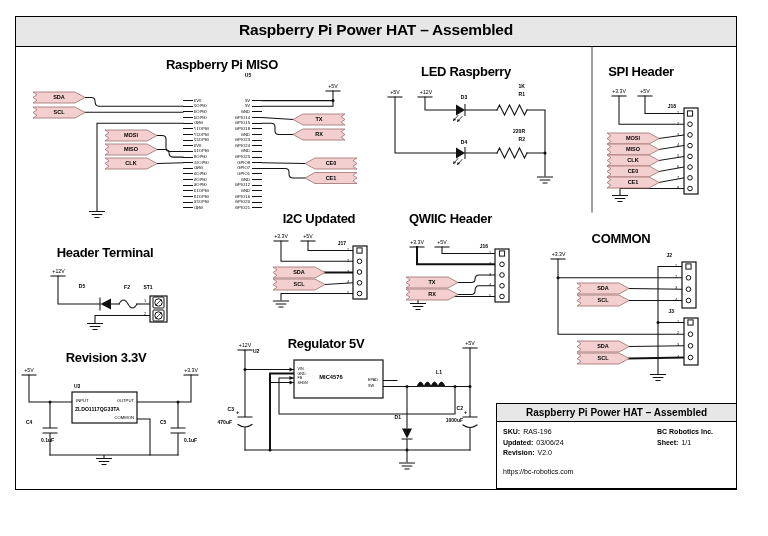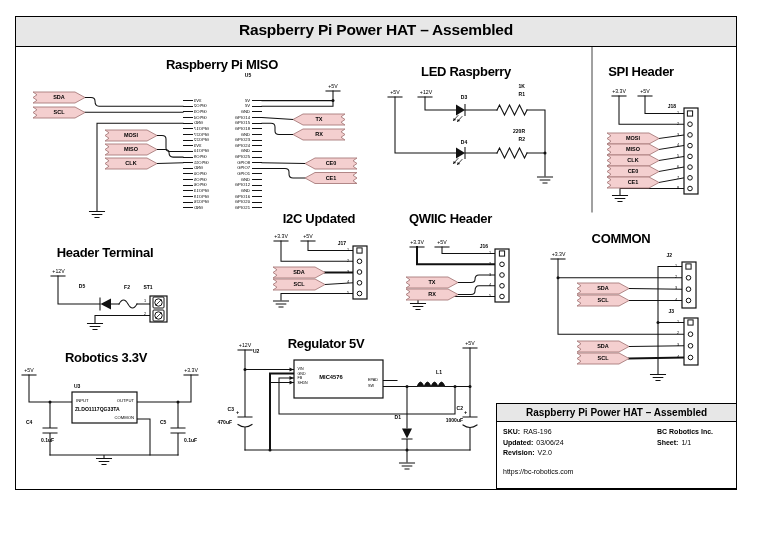--- a/index.html
+++ b/index.html
@@ -418,21 +418,21 @@
 <div class="t flg" style="left:577px;top:353px">SCL</div>
 
 <div class="t sect" style="left:55px;top:245px;width:100px">Header Terminal</div>
 <div class="t pw" style="left:48px;top:268px;width:21px">+12V</div>
 <div class="t lbl" style="left:74px;top:283px;width:16px;text-align:center">D5</div>
 <div class="t lbl" style="left:120px;top:284px;width:14px;text-align:center">F2</div>
 <div class="t lbl" style="left:138px;top:284px;width:20px;text-align:center">ST1</div>
 <div class="t tiny" style="left:144px;top:298.5px;width:6px">1</div>
 <div class="t tiny" style="left:144px;top:311.5px;width:6px">2</div>
 
-<div class="t sect" style="left:46px;top:350px;width:120px">Robotics 3.3V</div>
+<div class="t sect" style="left:46px;top:350px;width:120px">Revision 3.3V</div>
 <div class="t pw" style="left:19px;top:367px;width:20px">+5V</div>
 <div class="t pw" style="left:179px;top:367px;width:24px">+3.3V</div>
 <div class="t lbl" style="left:74px;top:383px;width:14px">U3</div>
 <div class="t" style="left:76px;top:398px;font-size:4.2px">INPUT</div>
 <div class="t" style="left:103px;top:398px;width:31px;text-align:right;font-size:4.2px">OUTPUT</div>
 <div class="t" style="left:75px;top:406px;font-size:5.1px;font-weight:700">ZLDO1117QG33TA</div>
 <div class="t" style="left:103px;top:415px;width:31px;text-align:right;font-size:4.2px">COMMON</div>
 <div class="t lbl" style="left:26px;top:419px;width:14px">C4</div>
 <div class="t lbl" style="left:41px;top:437px;width:24px">0.1uF</div>
 <div class="t lbl" style="left:160px;top:419px;width:14px">C5</div>

